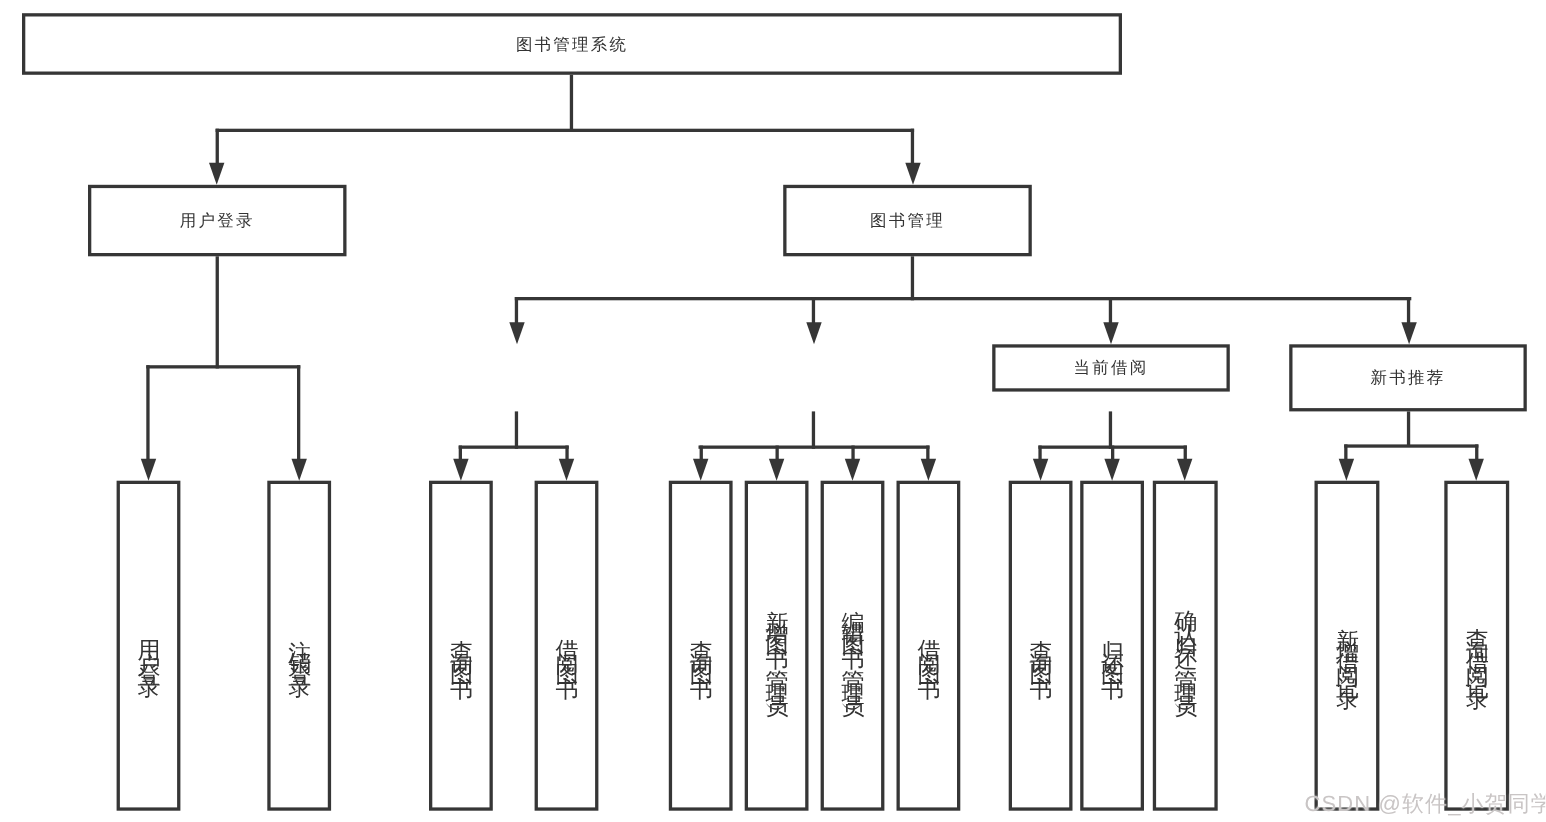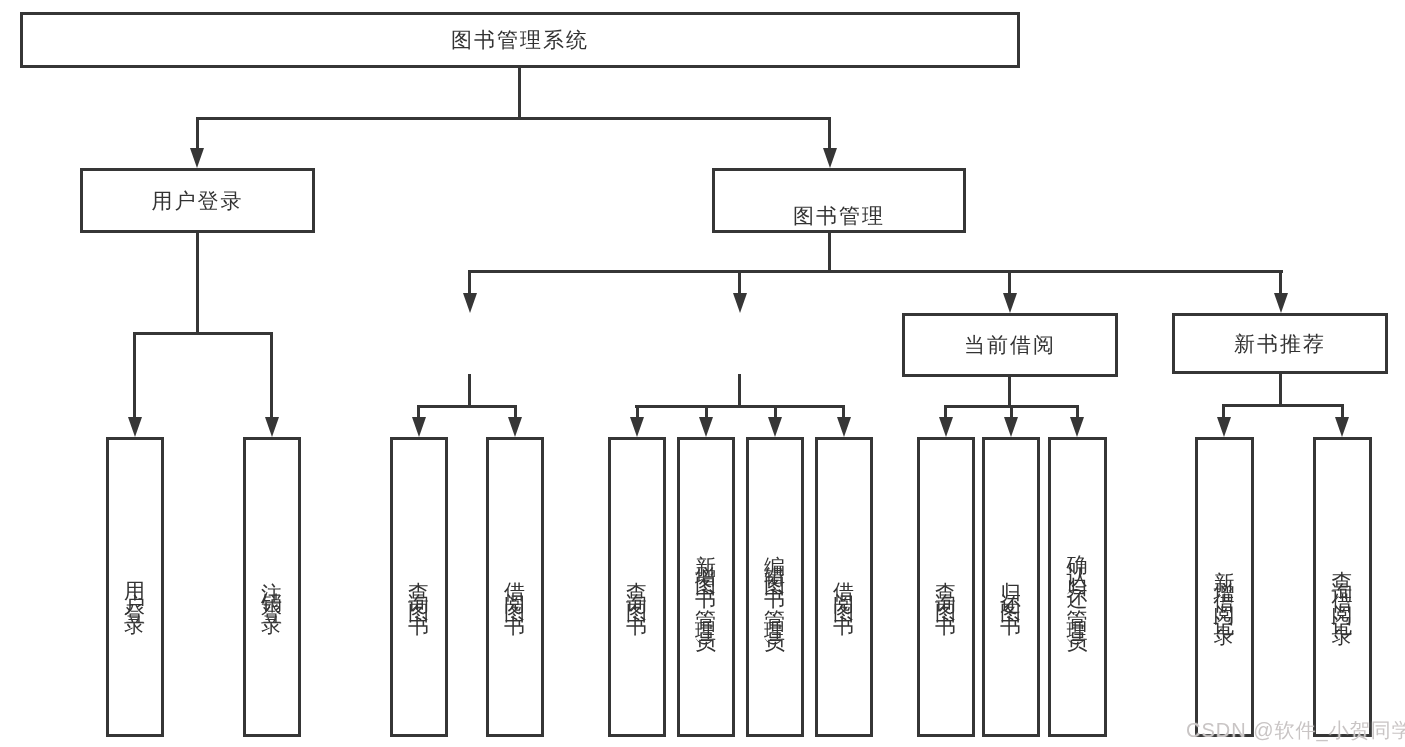--- a/index.html
+++ b/index.html
@@ -12,21 +12,21 @@
     overflow:hidden;
   }
   .box{
     position:absolute;
     box-sizing:border-box;
     border:3px solid #363636;
     background:#fff;
     display:flex;
     align-items:center;
     justify-content:center;
-    font-size:21px;
+    font-size:15px;
     letter-spacing:2px;
     color:#333;
   }
   .vbox{
     position:absolute;
     box-sizing:border-box;
     border:3px solid #363636;
     background:#fff;
     display:flex;
     align-items:center;
@@ -68,27 +68,27 @@
 <div class="canvas">
 
   <div class="box" style="left:20px;top:12px;width:1000px;height:56px;">
     <span>图书管理系统</span>
   </div>
 
   <div class="box" style="left:80px;top:168px;width:235px;height:65px;">
     <span>用户登录</span>
   </div>
 
-  <div class="box" style="left:712px;top:168px;width:254px;height:65px;align-items:flex-end;">
+  <div class="box" style="left:712px;top:168px;width:226px;height:65px;">
     <span>图书管理</span>
   </div>
 
 
 
-  <div class="box" style="left:902px;top:313px;width:216px;height:64px;">
+  <div class="box" style="left:902px;top:313px;width:216px;height:43px;">
     <span>当前借阅</span>
   </div>
 
   <div class="box" style="left:1172px;top:313px;width:216px;height:61px;">
     <span>新书推荐</span>
   </div>
 
   <div class="vbox" style="left:106px;top:437px;width:58px;height:300px;">
     <span>用户登录</span>
   </div>

